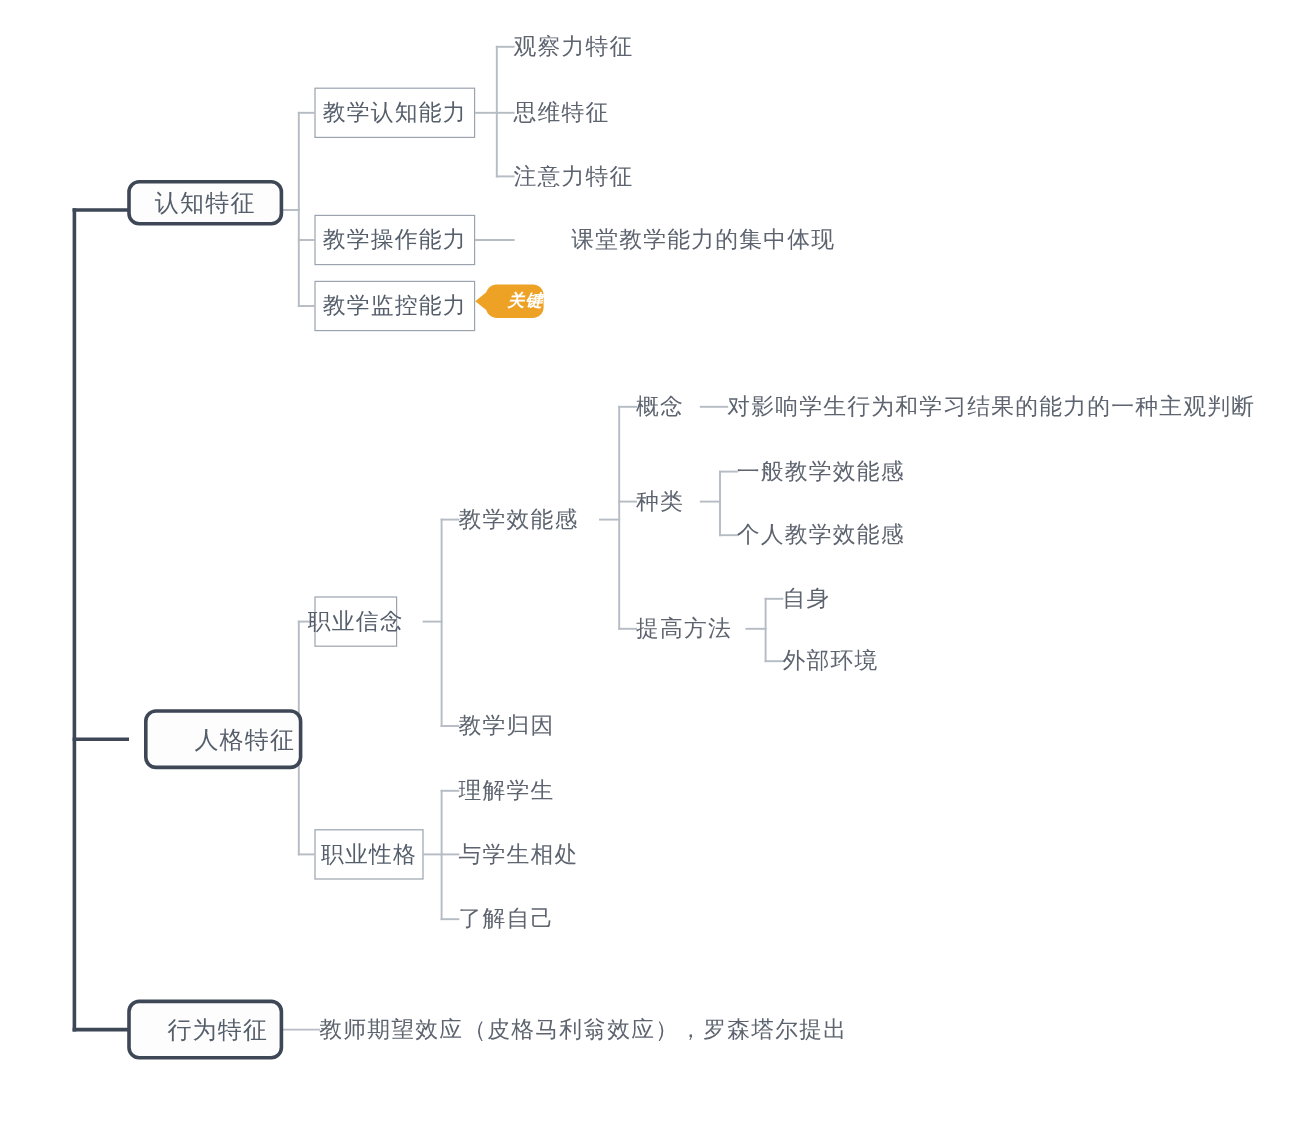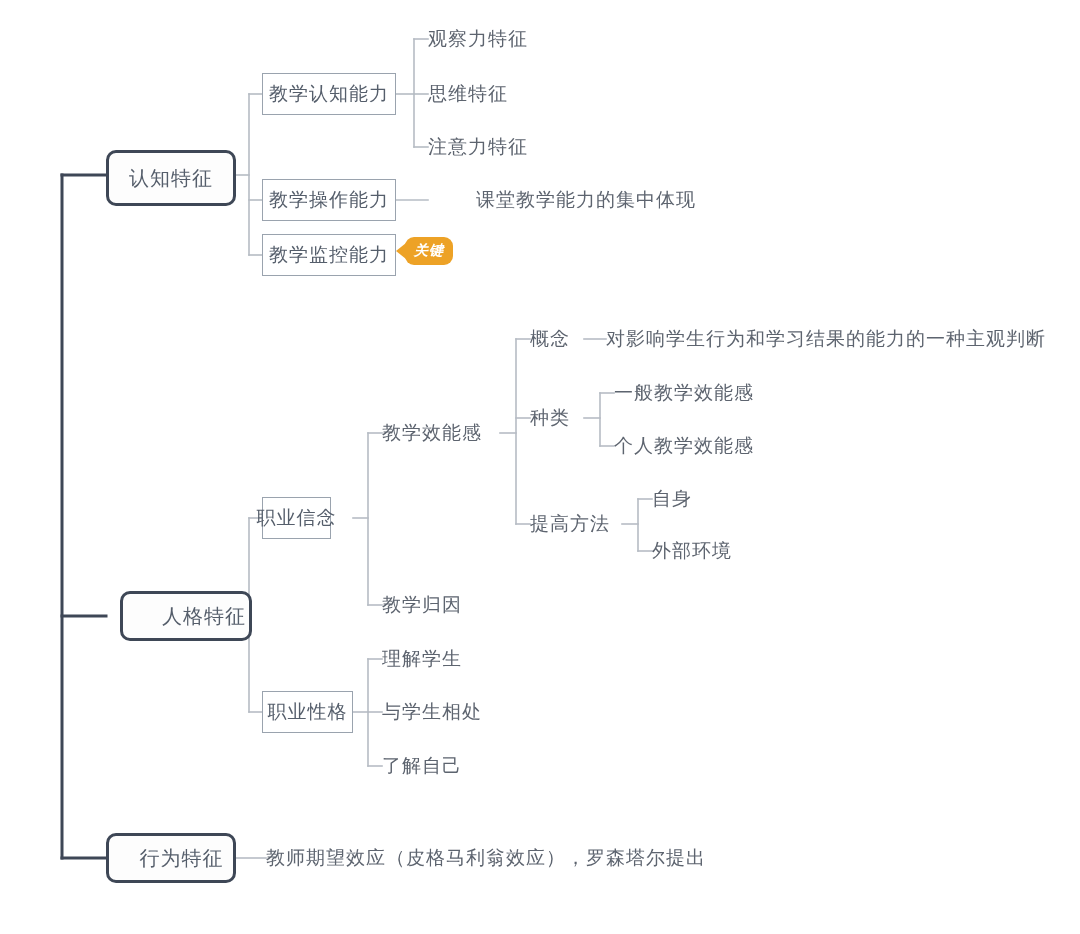--- a/index.html
+++ b/index.html
@@ -60,21 +60,21 @@
     justify-content: flex-start;
   }
   .node.leaf.long {
     font-size: 19px;
   }
   
   .badge {
     position: absolute;
     display: flex;
     align-items: center;
-    justify-content: center;
+    justify-content: flex-end;
     background: #eda226;
     border-radius: 9px;
     color: #ffffff;
     font-size: 14px;
     font-weight: bold;
     font-style: italic;
     letter-spacing: 1px;
     white-space: nowrap;
   }
   .badge .tail {
@@ -150,21 +150,21 @@
       <path d="M353,712 L368,712"></path>
       <path d="M368,659 L368,766"></path>
       <path d="M368,659 L382,659"></path>
       <path d="M368,712 L382,712"></path>
       <path d="M368,766 L382,766"></path>
 
       <path d="M236,858 L266,858"></path>
     </g>
   </svg>
 
-  <div class="node main" style="left:106px; top:150px; width:130px; height:56px;">
+  <div class="node main" style="left:106px; top:150px; width:130px; height:38px;">
     <span>认知特征</span>
   </div>
 
   <div class="node main" style="left:120px; top:591px; width:132px; height:50px;padding-left:36px;">
     <span>人格特征</span>
   </div>
 
   <div class="node main" style="left:106px; top:833px; width:130px; height:50px;padding-left:21px;">
     <span>行为特征</span>
   </div>

